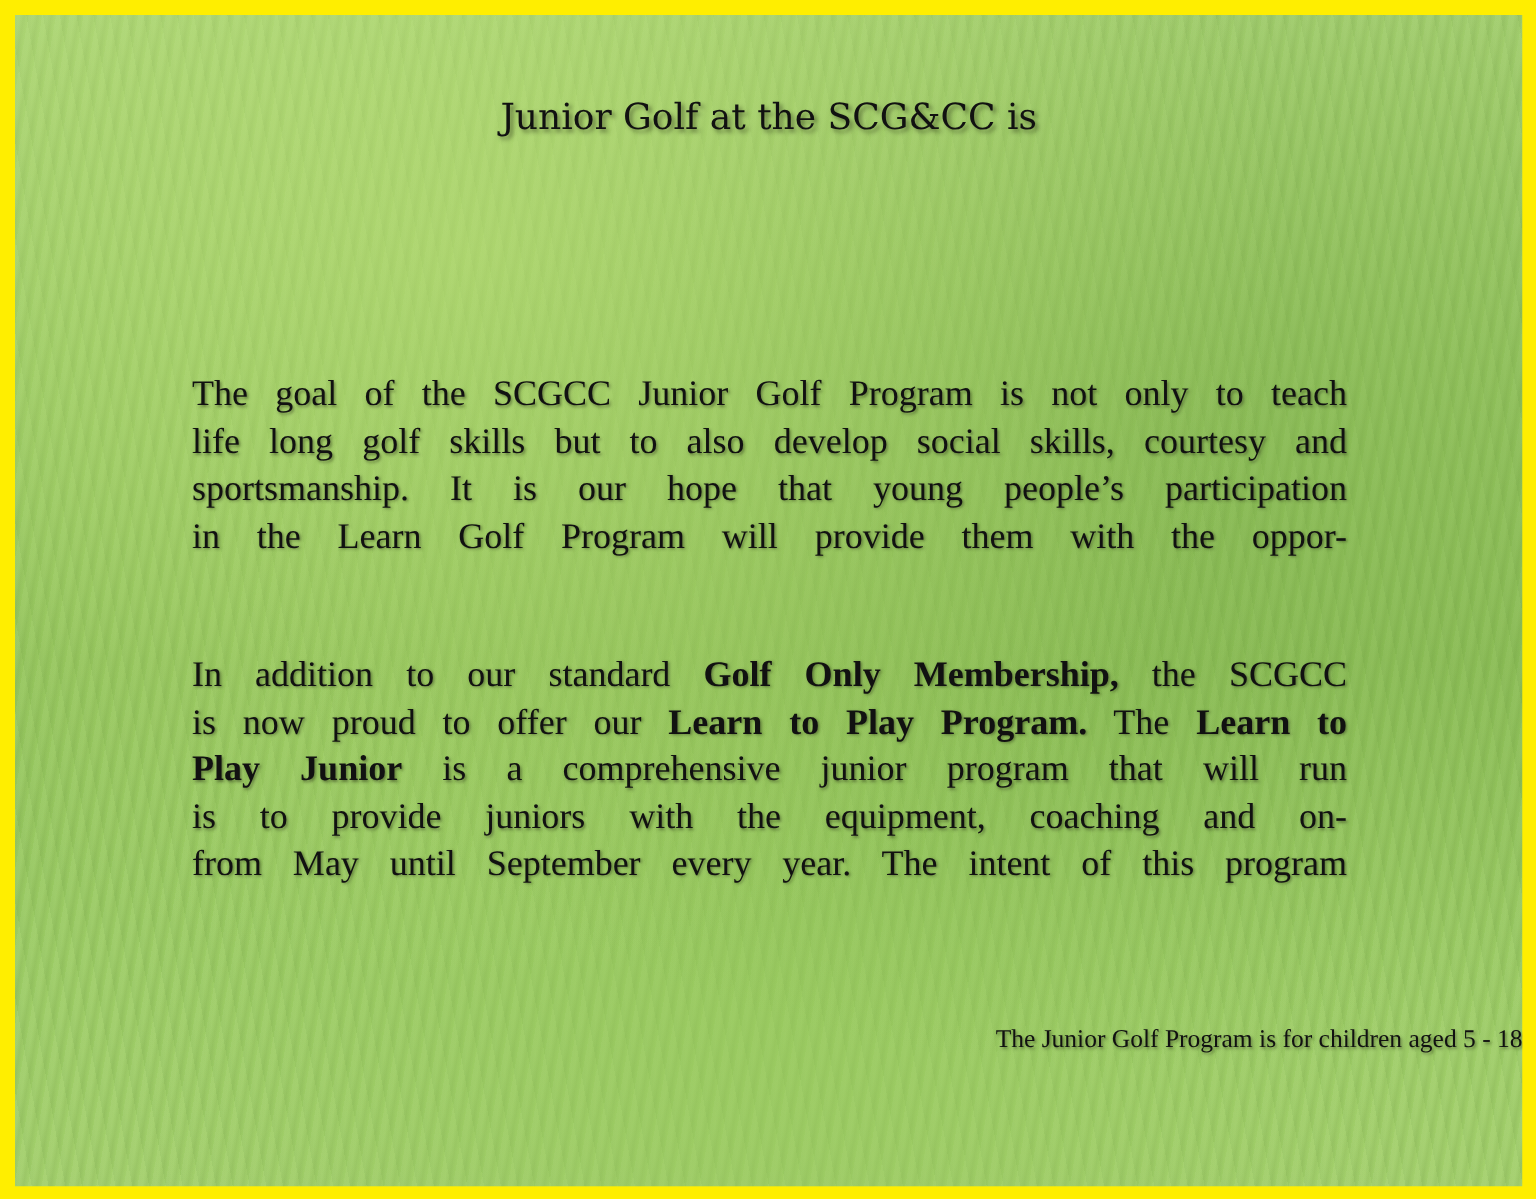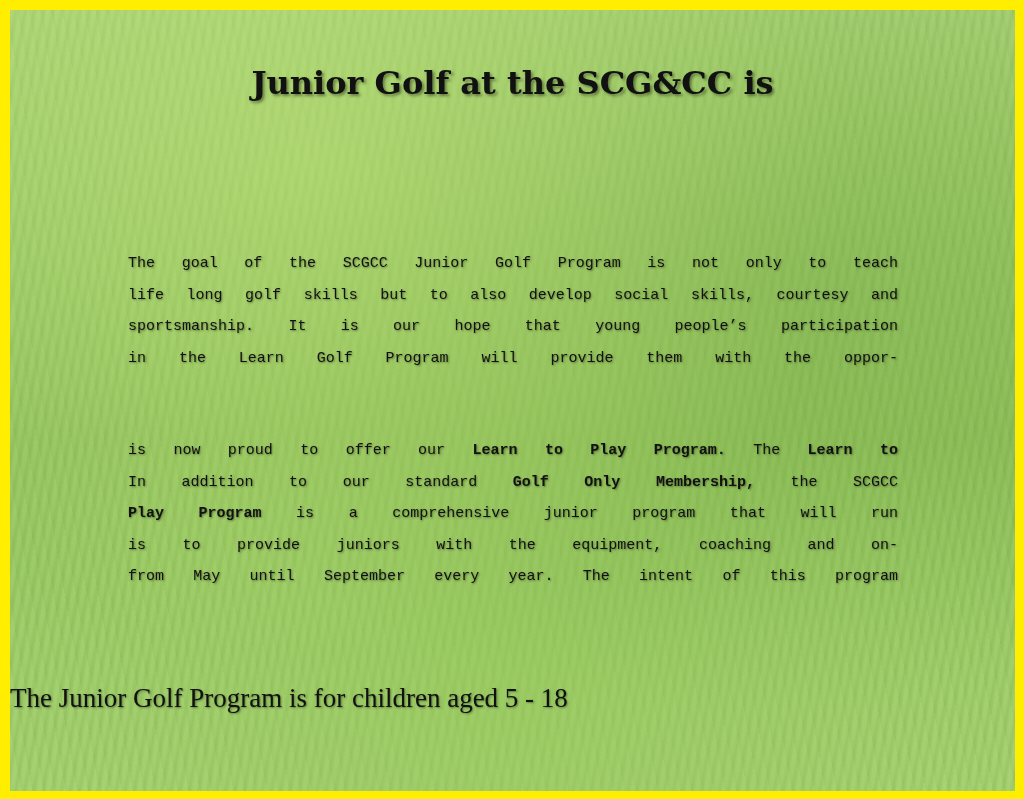--- a/index.html
+++ b/index.html
@@ -25,52 +25,52 @@
         repeating-linear-gradient(100deg, rgba(255,255,255,0.05) 0px, rgba(255,255,255,0.05) 3px, rgba(0,0,0,0.04) 6px, rgba(0,0,0,0) 9px),
         repeating-linear-gradient(80deg, rgba(60,110,30,0.06) 0px, rgba(60,110,30,0) 5px, rgba(200,240,140,0.05) 11px),
         linear-gradient(180deg, #a7d272 0%, #98c862 30%, #8fc159 55%, #9bcb64 80%, #a2cf6b 100%);
       overflow: hidden;
     }
     .title {
       position: absolute;
       left: 0; right: 0;
       text-align: center;
       font-family: "DejaVu Serif", serif;
-      font-size: 32px;
+      font-size: 24px;
       color: #111;
       text-shadow: 2px 2px 3px rgba(40,50,20,0.55);
       margin: 0;
-      font-weight: bold;
+      font-weight: normal;
       letter-spacing: 0px;
     }
     .title.l1 { top: 54px; }
     .title.l2 { top: 118px; }
     .body-text {
       position: absolute;
       left: 118px;
       width: 770px;
-      font-family: Liberation Mono, monospace;
-      font-size: 15px;
+      font-family: Liberation Serif, serif;
+      font-size: 24px;
       line-height: 31.5px;
       color: #111;
       text-align: justify;
       text-shadow: 1px 1px 2px rgba(40,50,20,0.5);
       margin: 0;
       hyphens: manual;
     }
     .para1 { top: 238px; }
     .para2 { top: 425px; }
     .body-text b { font-weight: bold; }
     .footer-line {
       position: absolute;
       left: 0; right: 0;
       top: 673px;
-      text-align: left;
+      text-align: right;
       font-family: "Liberation Serif", serif;
-      font-size: 27px;
+      font-size: 17px;
       color: #111;
       text-shadow: 1px 1px 2px rgba(40,50,20,0.5);
       margin: 0;
     }
     .line { display: block; text-align: justify; text-align-last: justify; }
     .line.last { text-align-last: left; }
   </style>
 </head>
 <body>
 
@@ -79,22 +79,22 @@
   <h1 class="title l1">Junior Golf at the SCG&amp;CC is</h1>
 
   <div class="body-text para1">
     <span class="line">The goal of the SCGCC Junior Golf Program is not only to teach</span>
     <span class="line">life long golf skills but to also develop social skills, courtesy and</span>
     <span class="line">sportsmanship. It is our hope that young people’s participation</span>
     <span class="line">in the Learn Golf Program will provide them with the oppor-</span>
   </div>
 
   <div class="body-text para2">
+    <span class="line"><span>In addition to our standard </span><b>Golf Only Membership,</b><span> the SCGCC</span></span>
     <span class="line"><span>is now proud to offer our </span><b>Learn to Play Program.</b><span> The </span><b>Learn to</b></span>
-    <span class="line"><span>In addition to our standard </span><b>Golf Only Membership,</b><span> the SCGCC</span></span>
-    <span class="line"><b>Play Program</b><span> is a comprehensive junior program that will run</span></span>
+    <span class="line"><b>Play Junior</b><span> is a comprehensive junior program that will run</span></span>
     <span class="line">is to provide juniors with the equipment, coaching and on-</span>
     <span class="line">from May until September every year. The intent of this program</span>
   </div>
 
   <p class="footer-line">The Junior Golf Program is for children aged 5 - 18</p>
 
 </div>
 
 </body></html>

